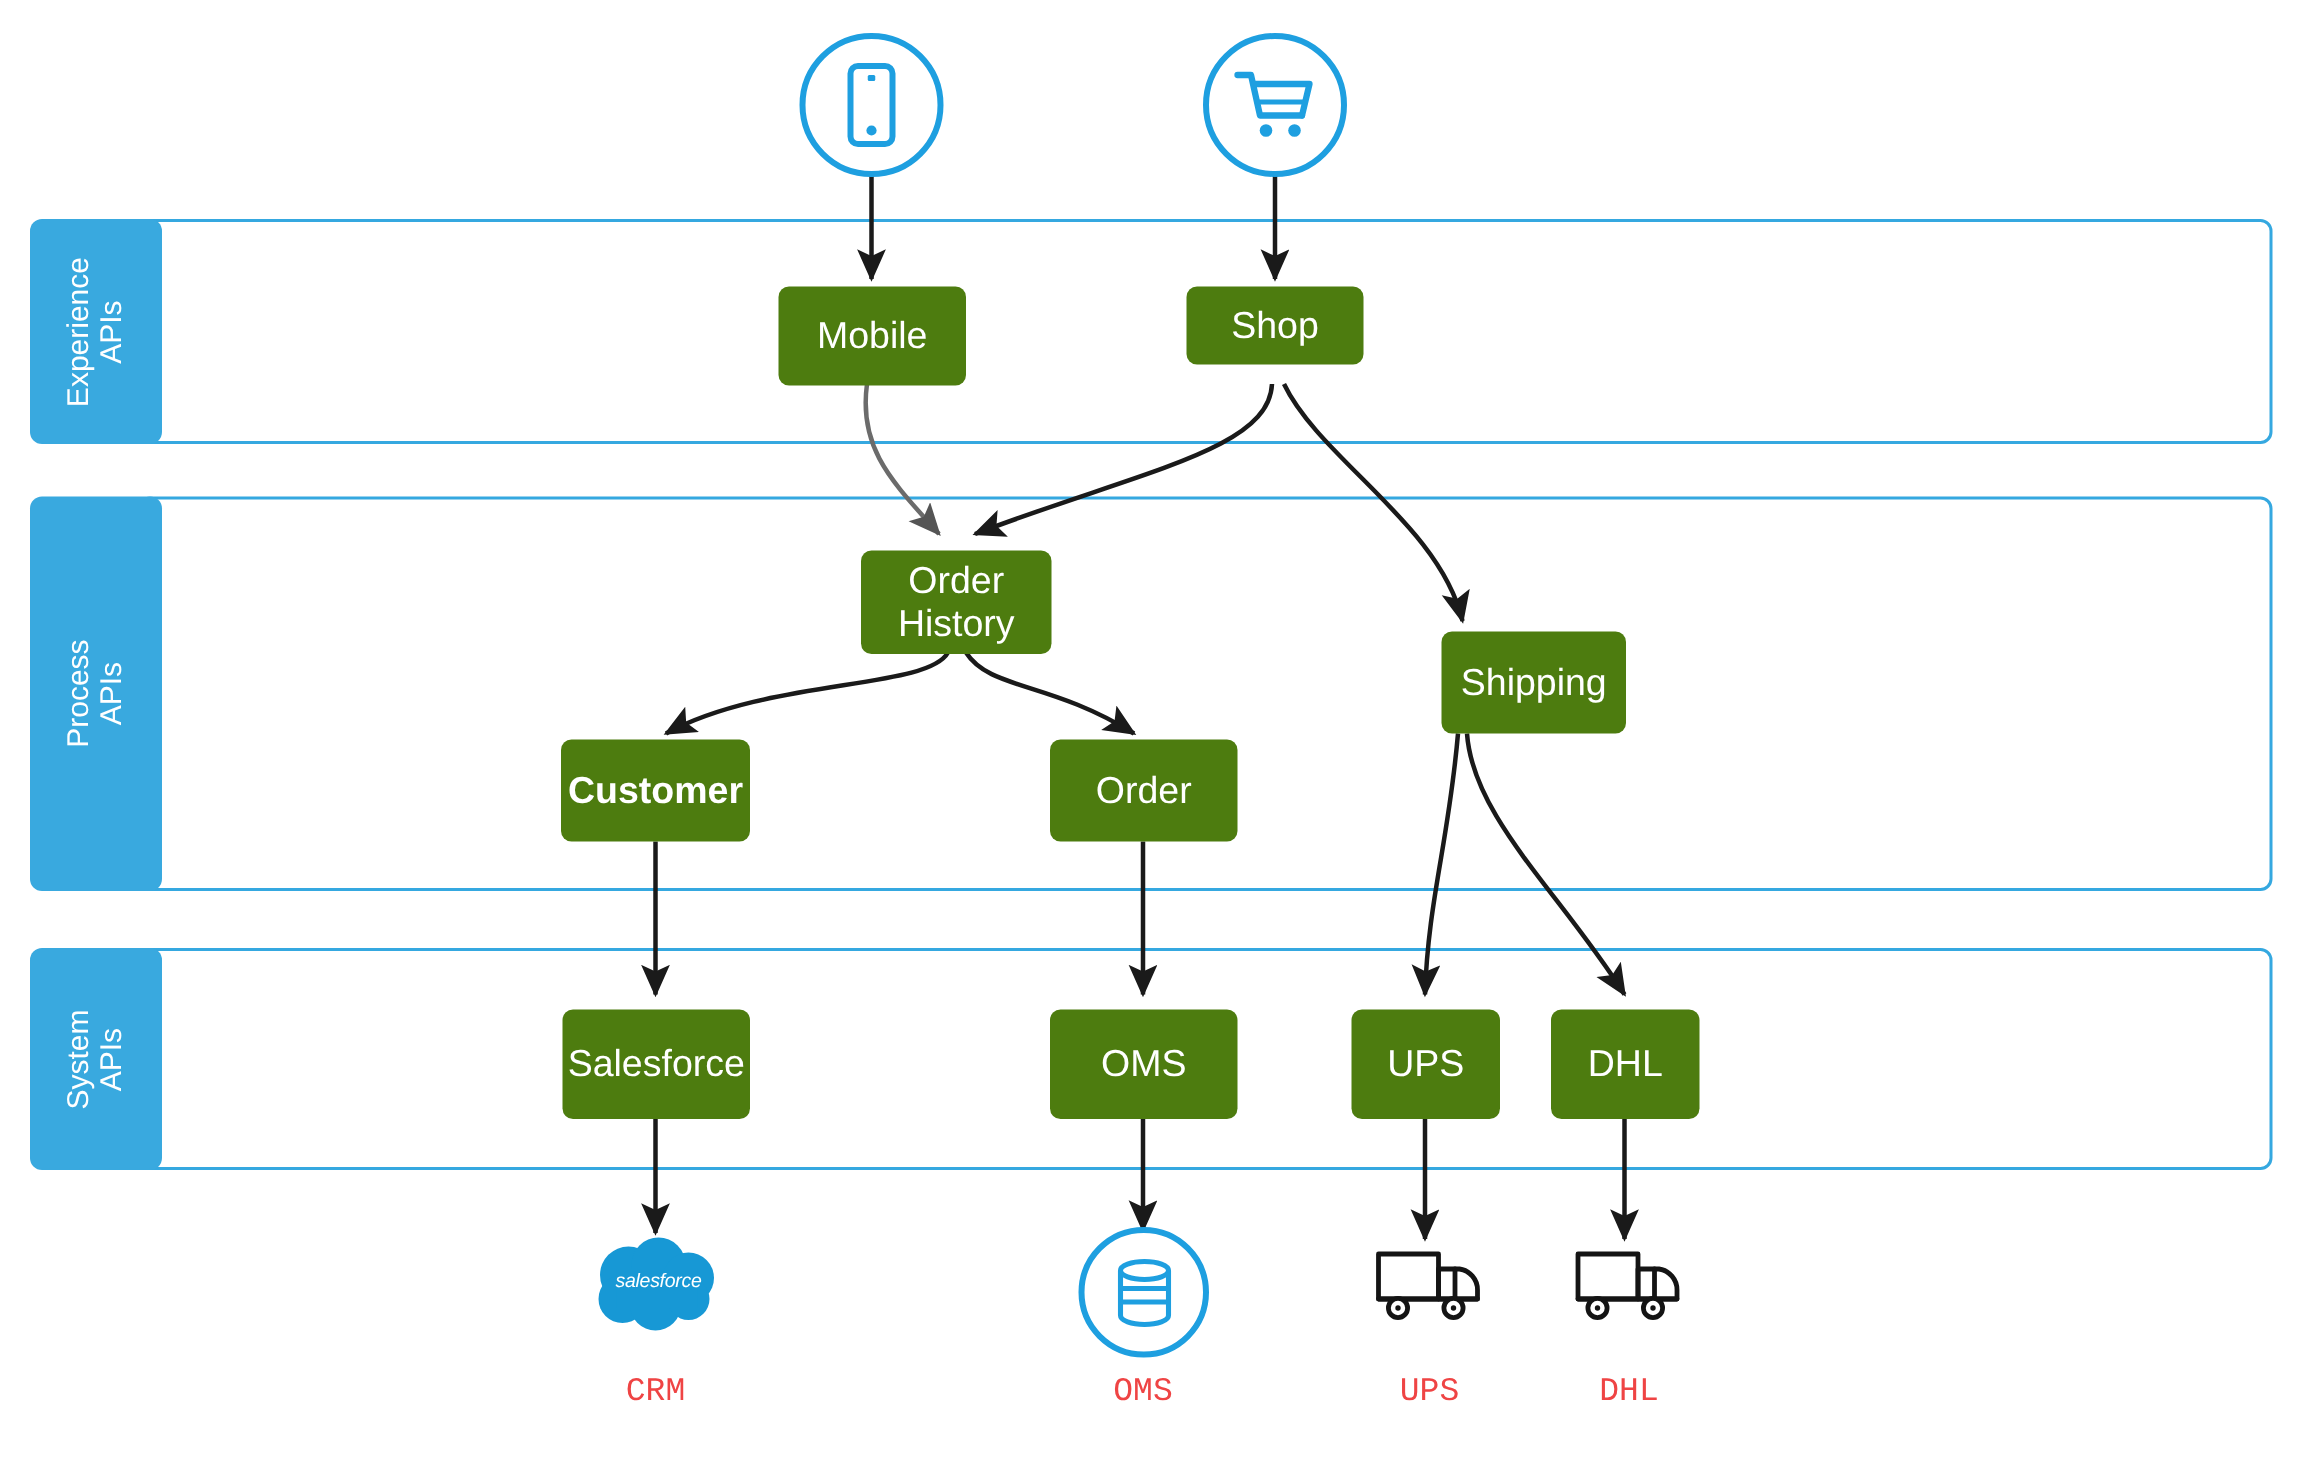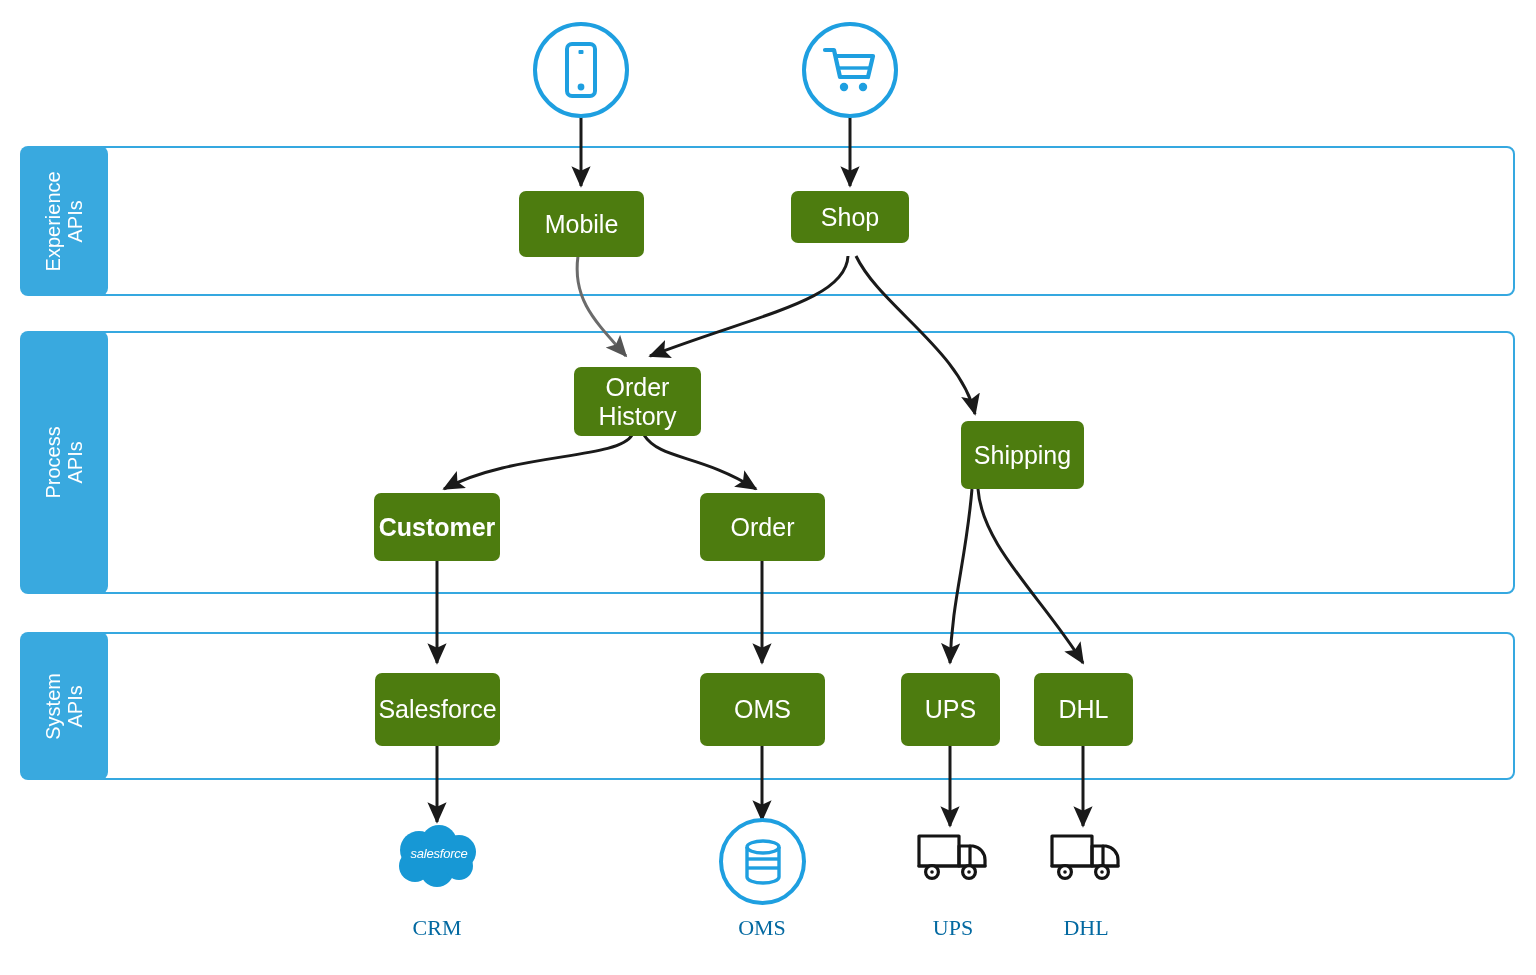--- a/index.html
+++ b/index.html
@@ -83,23 +83,23 @@
     display: flex;
     align-items: center;
     justify-content: center;
     z-index: 4;
   }
 
   
   .caption {
     position: absolute;
     text-align: center;
-    color: #0369a1;
+    color: #ef4444;
     font-size: 22px;
-    font-family: Liberation Serif, serif;
+    font-family: Liberation Mono, monospace;
     z-index: 4;
   }
 
   
   #connectors {
     position: absolute;
     left: 0;
     top: 0;
     width: 1536px;
     height: 975px;

